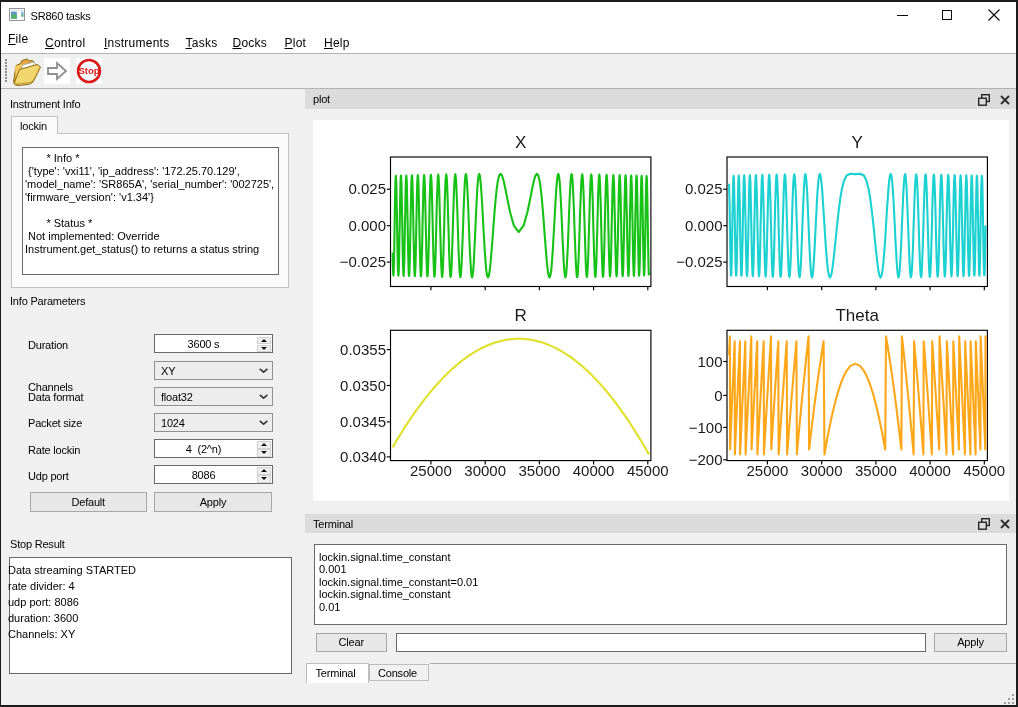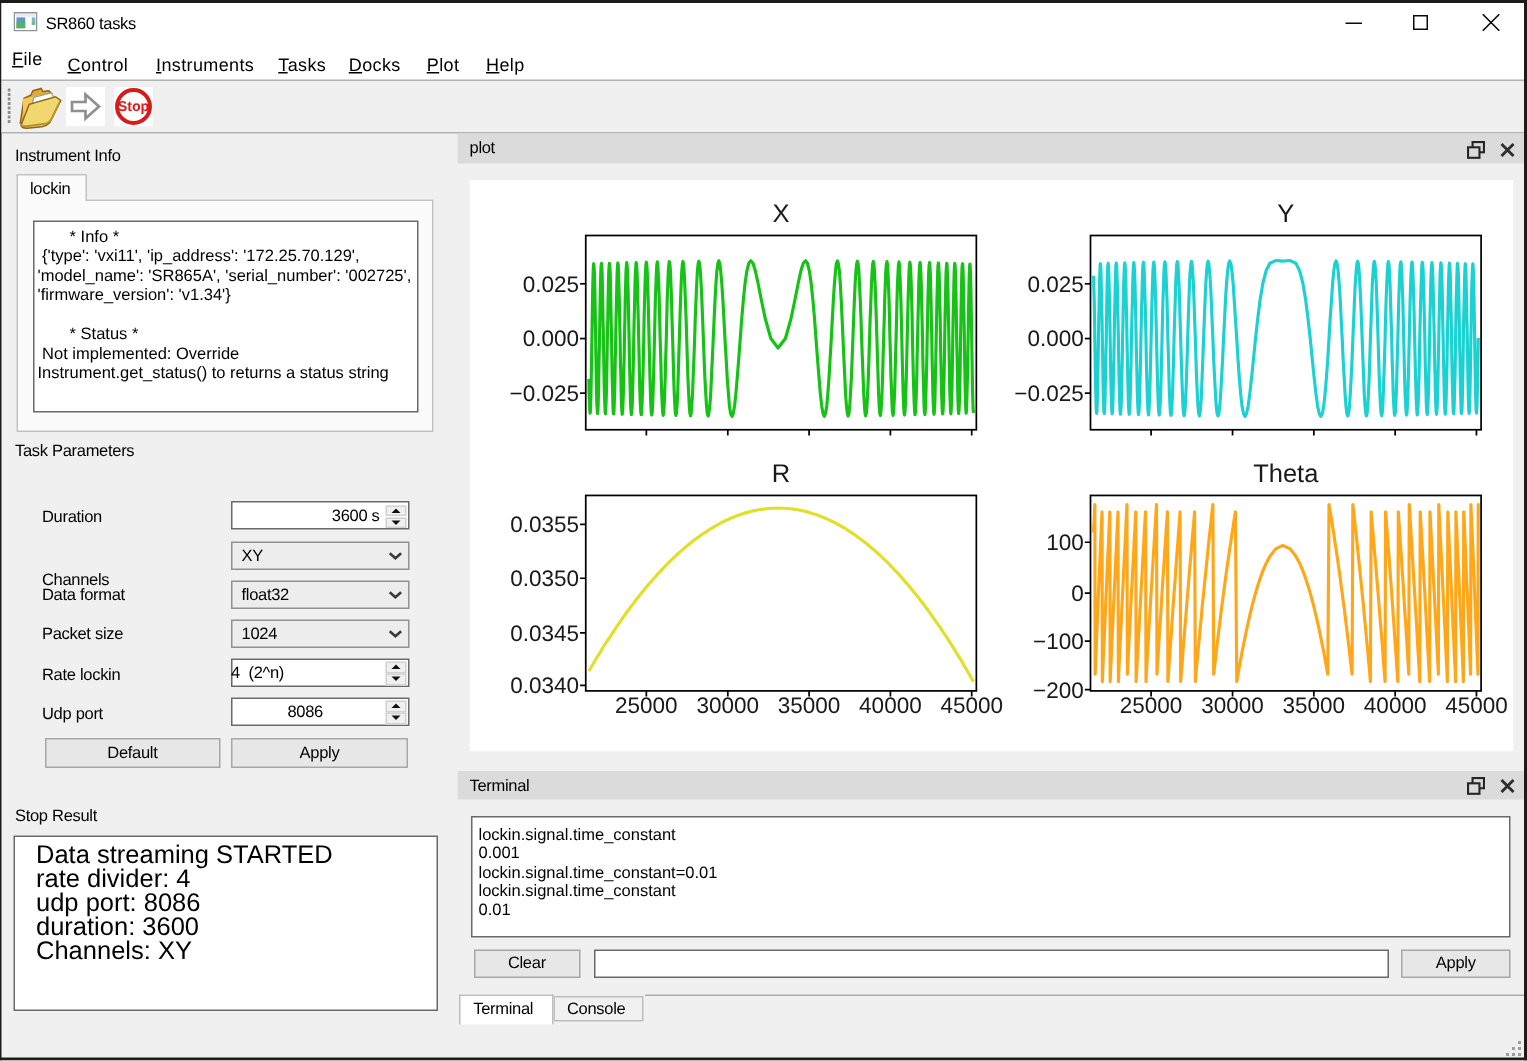--- a/index.html
+++ b/index.html
@@ -89,53 +89,53 @@
 <div class="box" style="left:22px;top:147px;width:257px;height:128px"></div>
 <div class="lbl ttxt" style="left:25px;top:152px;line-height:13px">       * Info *
  {'type': 'vxi11', 'ip_address': '172.25.70.129',
 'model_name': 'SR865A', 'serial_number': '002725',
 'firmware_version': 'v1.34'}
 
        * Status *
  Not implemented: Override
 Instrument.get_status() to returns a status string</div>
 
-<div class="lbl" style="left:10px;top:294px">Task Parameters</div>
+<div class="lbl" style="left:10px;top:294px">Info Parameters</div>
 
 <div class="lbl" style="left:28px;top:338px">Duration</div>
 <div class="lbl" style="left:28px;top:380px">Channels</div>
 <div class="lbl" style="left:28px;top:390px">Data format</div>
 <div class="lbl" style="left:28px;top:416px">Packet size</div>
 <div class="lbl" style="left:28px;top:443px">Rate lockin</div>
 <div class="lbl" style="left:28px;top:469px">Udp port</div>
 
 <div class="spin" style="left:154px;top:334px;width:119px;height:19px"></div>
-<div class="lbl" style="left:154px;top:337px;width:99px;text-align:right">3600 s</div>
+<div class="lbl" style="left:154px;top:337px;width:99px;text-align:center">3600 s</div>
 
 <div class="combo" style="left:154px;top:360.5px;width:119px;height:19px"></div>
 <div class="lbl" style="left:161px;top:363.5px">XY</div>
 
 <div class="combo" style="left:154px;top:386.5px;width:119px;height:19px"></div>
 <div class="lbl" style="left:161px;top:389.5px">float32</div>
 
 <div class="combo" style="left:154px;top:412.5px;width:119px;height:19px"></div>
 <div class="lbl" style="left:161px;top:415.5px">1024</div>
 
 <div class="spin" style="left:154px;top:438.5px;width:119px;height:19px"></div>
-<div class="lbl" style="left:154px;top:441.5px;width:99px;text-align:left">4  (2^n)</div>
+<div class="lbl" style="left:154px;top:441.5px;width:99px;text-align:center">4  (2^n)</div>
 
 <div class="spin" style="left:154px;top:464.5px;width:119px;height:19px"></div>
 <div class="lbl" style="left:154px;top:467.5px;width:99px;text-align:center">8086</div>
 
 <div class="btn" style="left:29.5px;top:492px;width:117.5px;height:20px;line-height:18px">Default</div>
 <div class="btn" style="left:154px;top:492px;width:118px;height:20px;line-height:18px">Apply</div>
 
 <div class="lbl" style="left:10px;top:537px">Stop Result</div>
 <div class="box" style="left:8.5px;top:557px;width:283px;height:117px"></div>
-<div class="lbl" style="left:24px;top:561.5px;font-size:17px;letter-spacing:0;line-height:16.1px">Data streaming STARTED
+<div class="lbl" style="left:8px;top:561.5px;font-size:11px;letter-spacing:0;line-height:16.1px">Data streaming STARTED
 rate divider: 4
 udp port: 8086
 duration: 3600
 Channels: XY</div>
 
 <div class="abs" style="left:305px;top:89px;width:711px;height:19.5px;background:#dbdbdb"></div>
 <div class="lbl" style="left:313px;top:92px">plot</div>
 <svg class="abs" style="left:978px;top:93.5px" width="12" height="12" viewBox="0 0 12 12">
  <rect x="3.7" y="0.7" width="7.6" height="6.8" fill="none" stroke="#262626" stroke-width="1.4"></rect>
  <rect x="0.7" y="4.2" width="7.6" height="7" fill="#dbdbdb" stroke="#262626" stroke-width="1.4"></rect>

